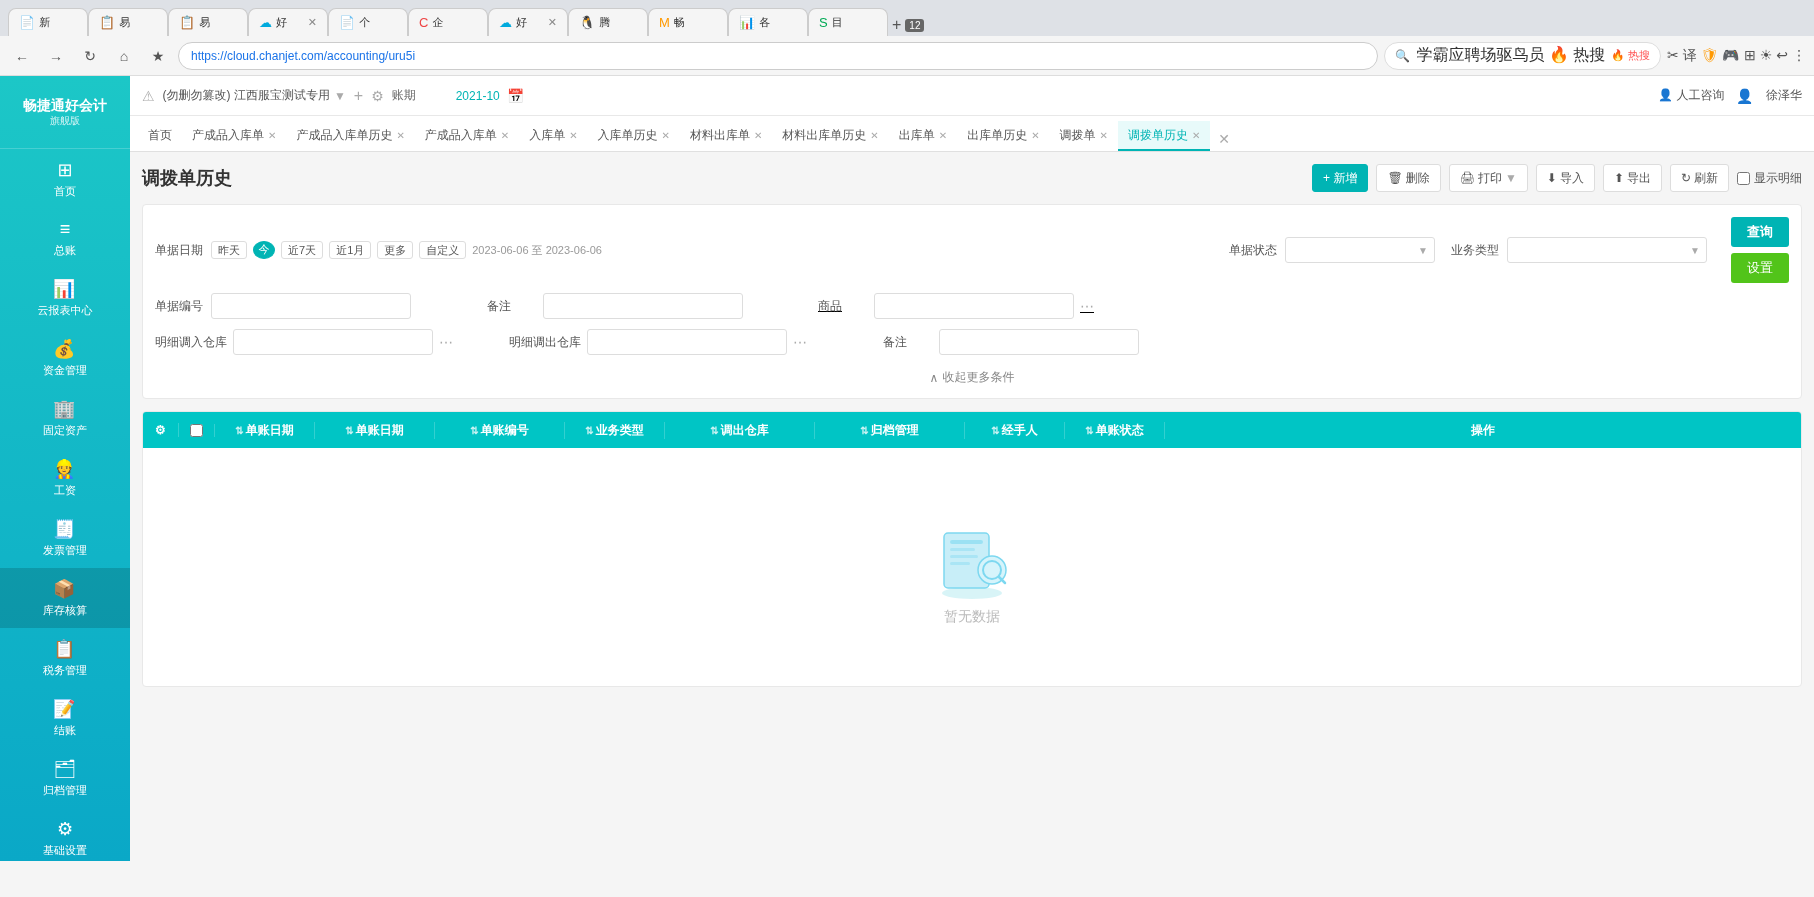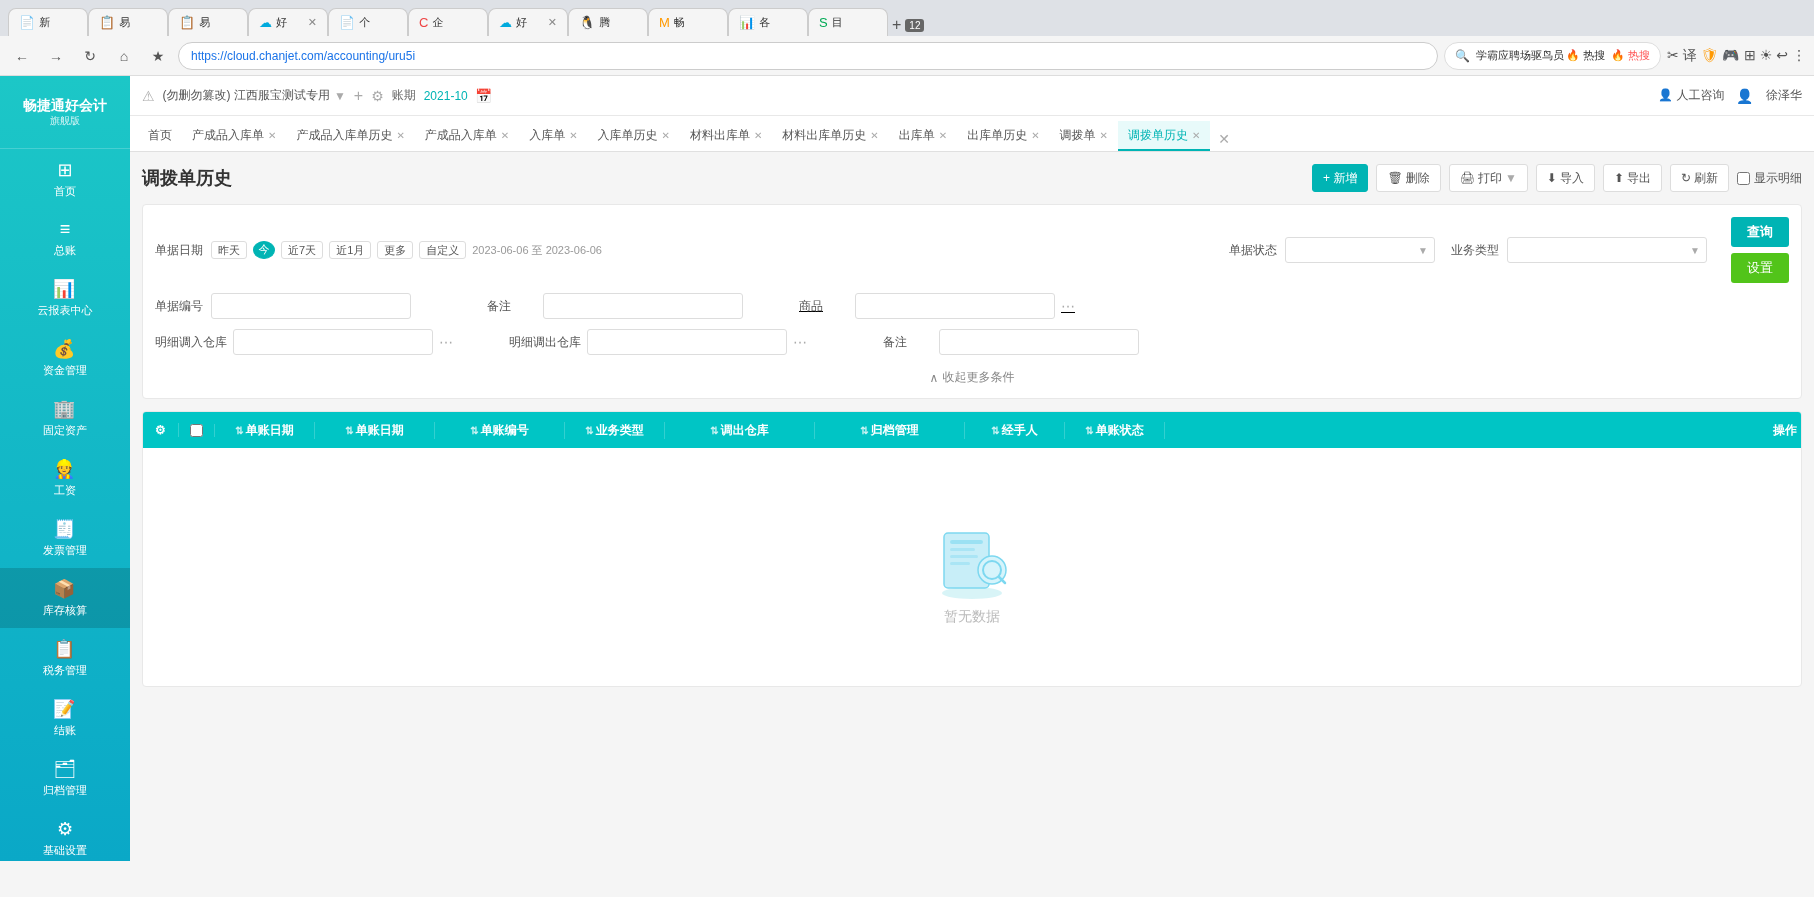--- a/index.html
+++ b/index.html
@@ -69,21 +69,21 @@
     .checkbox-cell { width: 36px; flex-shrink: 0; }
     .gear-cell { width: 36px; flex-shrink: 0; }
     .col-type { width: 100px; flex-shrink: 0; }
     .col-date { width: 120px; flex-shrink: 0; }
     .col-no { width: 130px; flex-shrink: 0; }
     .col-biz { width: 100px; flex-shrink: 0; }
     .col-out { width: 150px; flex-shrink: 0; }
     .col-in { width: 150px; flex-shrink: 0; }
     .col-handler { width: 100px; flex-shrink: 0; }
     .col-status { width: 100px; flex-shrink: 0; }
-    .col-action { flex: 1; justify-content: flex-end; }
+    .col-action { flex: 1; }
 
     
     .empty-state { display: flex; flex-direction: column; align-items: center; justify-content: center; padding: 60px 0; }
     .empty-icon { width: 100px; height: 100px; }
     .empty-text { color: #bbb; font-size: 14px; }
 
     .select-wrapper { position: relative; display: inline-flex; align-items: center; border: 1px solid #ddd; border-radius: 3px; background: #fff; height: 26px; min-width: 150px; padding: 0 8px; cursor: pointer; font-size: 12px; color: #333; }
     .select-arrow { position: absolute; right: 6px; color: #aaa; font-size: 10px; }
 
     .dotdot { color: #aaa; font-size: 14px; cursor: pointer; }
@@ -146,21 +146,21 @@
 
 <div class="browser-nav">
   <button class="nav-btn">←</button>
   <button class="nav-btn">→</button>
   <button class="nav-btn">↻</button>
   <button class="nav-btn">⌂</button>
   <button class="nav-btn">★</button>
   <input class="address-bar" type="text" value="https://cloud.chanjet.com/accounting/uru5i" style="">
   <div style="display:flex;align-items:center;background:#fff;border:1px solid #ddd;border-radius:14px;height:28px;padding:0 10px;gap:6px;min-width:200px;">
     <span style="color:#888;">🔍</span>
-    <span style="font-size:11px;color:#333;font-family:Liberation Serif, serif;">学霸应聘场驱鸟员 🔥 热搜</span>
+    <span style="font-size:16px;color:#333;">学霸应聘场驱鸟员 🔥 热搜</span>
     <span style="color:#f55;font-size:11px;">🔥 热搜</span>
   </div>
   <div class="nav-icons">
     <span style="cursor:pointer;font-size:14px;color:#555;">✂</span>
     <span style="cursor:pointer;font-size:14px;color:#555;">译</span>
     <span style="cursor:pointer;font-size:14px;color:#f90;">🛡</span>
     <span style="cursor:pointer;font-size:14px;color:#555;">🎮</span>
     <span style="cursor:pointer;font-size:14px;color:#555;">⊞</span>
     <span style="cursor:pointer;font-size:14px;color:#555;">☀</span>
     <span style="cursor:pointer;font-size:14px;color:#555;">↩</span>
@@ -234,21 +234,21 @@
 
     <div class="top-bar">
       <span style="color:#aaa;font-size:14px;">⚠</span>
       <div class="company-selector">
         <span style="color:#555;">(勿删勿篡改) 江西服宝测试专用</span>
         <span style="color:#aaa;">▼</span>
       </div>
       <span style="font-size:16px;color:#aaa;cursor:pointer;">+</span>
       <span style="font-size:14px;color:#aaa;cursor:pointer;">⚙</span>
       <span class="period-label">账期</span>
-      <span class="period-value" style="cursor:pointer;">2021-10</span>
+      <span class="period-value" style="cursor:pointer;margin-left:32px;">2021-10</span>
       <span style="font-size:14px;color:#00b4b4;cursor:pointer;">📅</span>
       <div class="top-bar-right">
         <span style="cursor:pointer;color:#555;">👤 <span>人工咨询</span></span>
         <span style="font-size:14px;">👤</span>
         <span style="color:#555;">徐泽华</span>
       </div>
     </div>
 
     <div class="page-tabs">
       <div class="page-tab">
@@ -371,21 +371,21 @@
 
         <div class="filter-row">
           <div class="filter-item">
             <span class="filter-label">单据编号</span>
             <input class="filter-input" type="text" style="width: 200px;">
           </div>
           <div class="filter-item" style="margin-left:60px;">
             <span class="filter-label">备注</span>
             <input class="filter-input" type="text" style="width: 200px;">
           </div>
-          <div class="filter-item" style="margin-left:40px;text-decoration:underline;">
+          <div class="filter-item" style="margin-left:59px;text-decoration:underline;">
             <span class="filter-label">商品</span>
             <input class="filter-input" type="text" style="width: 200px;">
             <span class="dotdot">⋯</span>
           </div>
         </div>
 
         <div class="filter-row">
           <div class="filter-item">
             <span class="filter-label">明细调入仓库</span>
             <input class="filter-input" type="text" style="width: 200px;">

